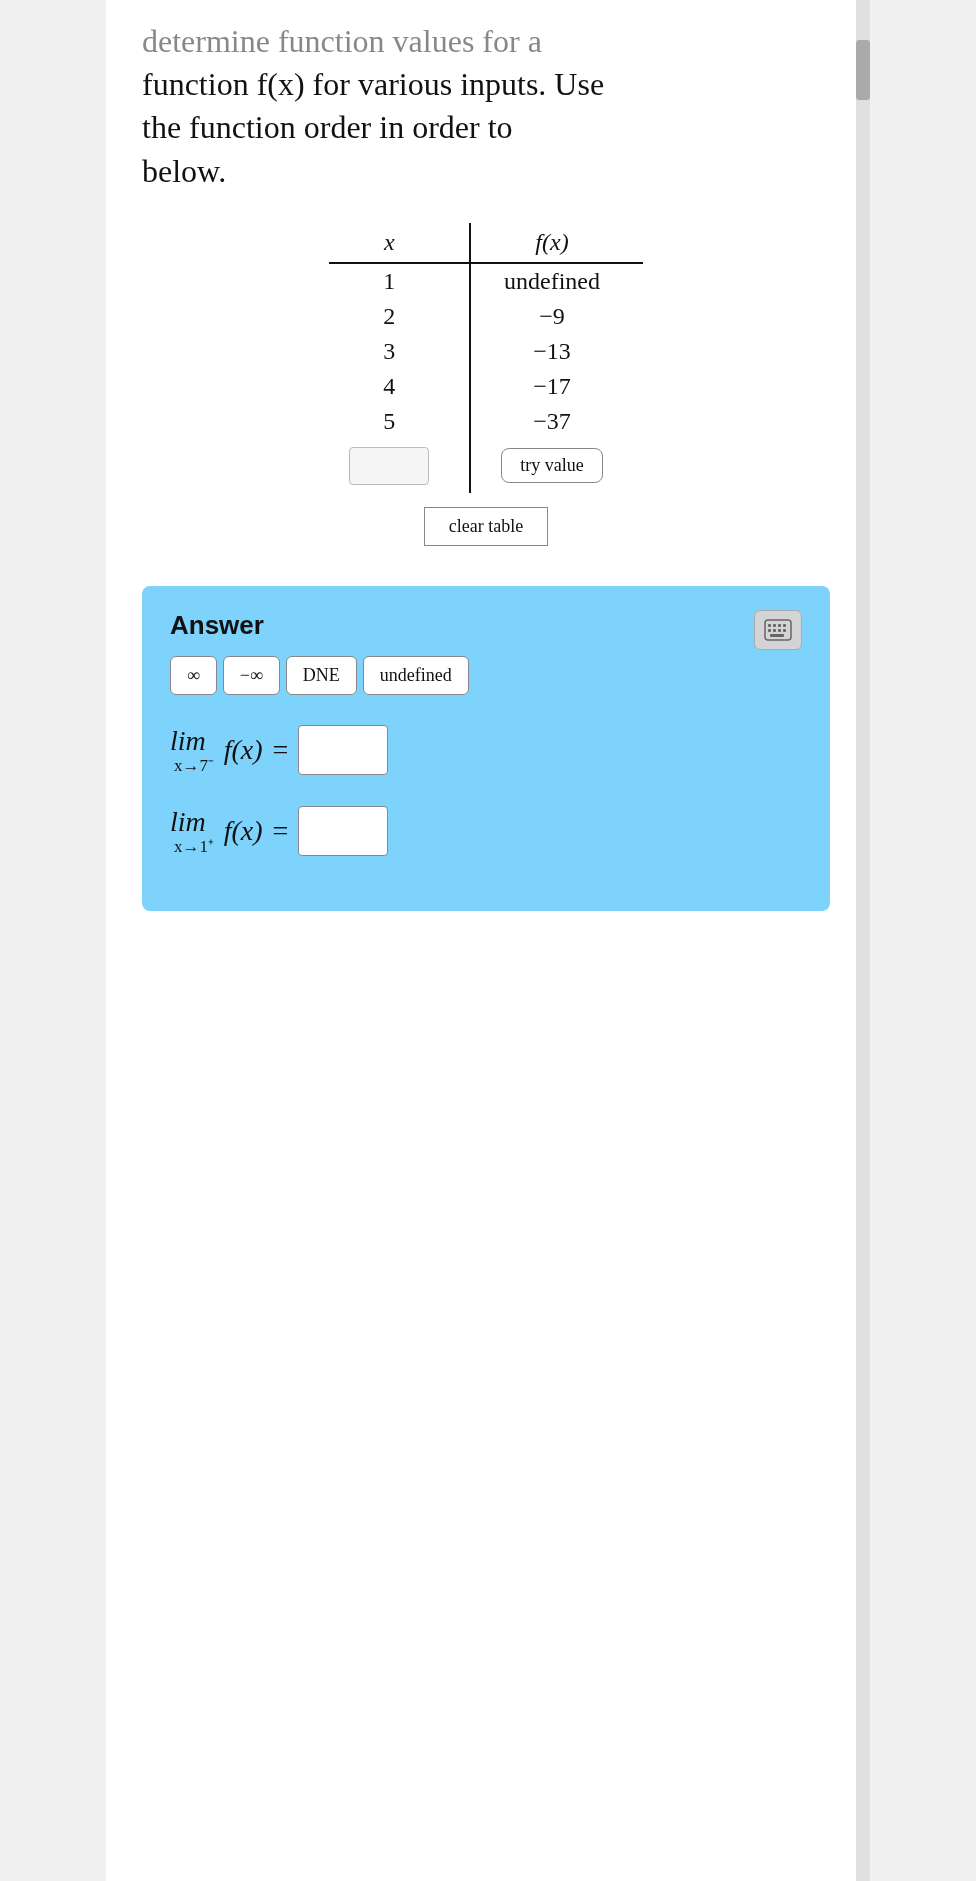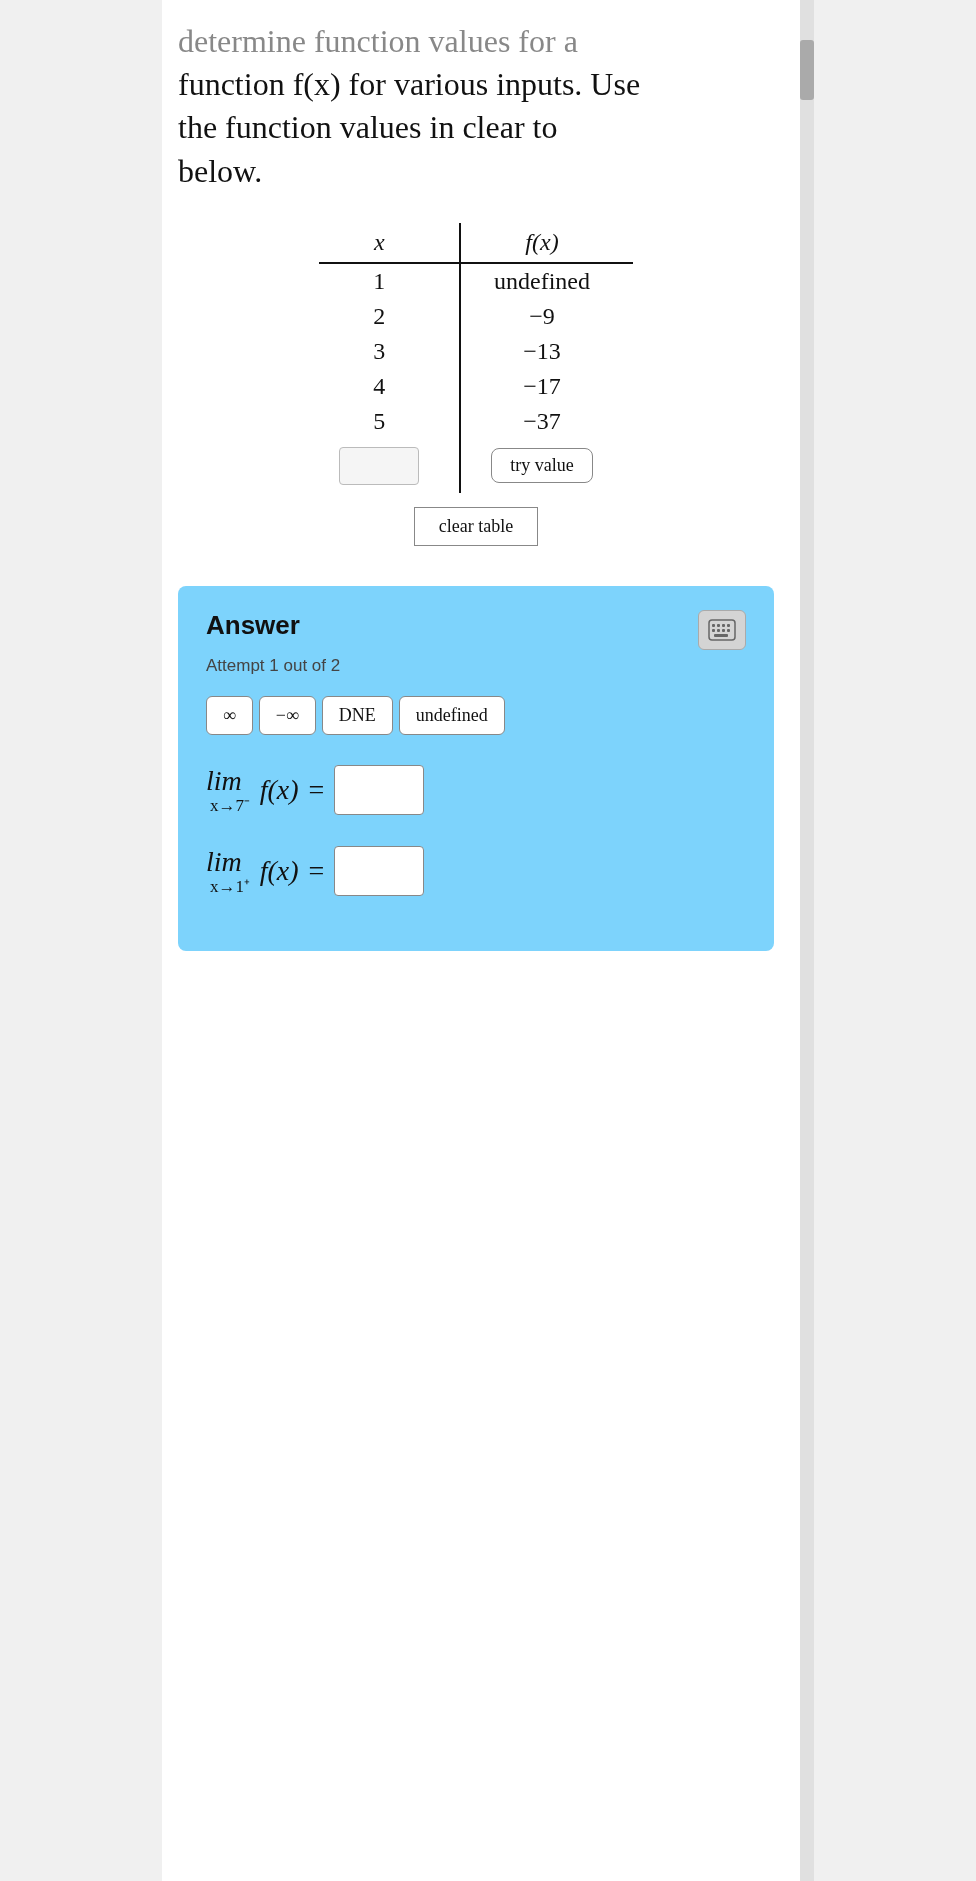--- a/index.html
+++ b/index.html
@@ -7,23 +7,23 @@
     body {
       font-family: Georgia, 'Times New Roman', serif;
       background: #f0f0f0;
       display: flex;
       justify-content: center;
       width: 976px;
       min-height: 1881px;
     }
 
     .page-container {
-      width: 652px;
-      background: #fff;
-      padding: 20px 40px 60px 16px;
+      width: 764px;
+      background: #fff;
+      padding: 20px 40px 60px 36px;
       position: relative;
     }
 
     
     .scrollbar {
       position: absolute;
       right: 0;
       top: 0;
       bottom: 0;
       width: 14px;
@@ -248,21 +248,21 @@
 
 <div class="page-container">
 
   <div class="scrollbar">
     <div class="scrollbar-thumb"></div>
   </div>
 
   <div class="intro-text">
     <div style="color:#888; font-size:32px;">determine function values for a</div>
     <div>function f(x) for various inputs. Use</div>
-    <div>the function values in clear to</div>
+    <div>the function order in order to</div>
     <div>below.</div>
   </div>
 
   <div class="table-wrapper">
     <table class="function-table">
       <thead>
         <tr>
           <th>x</th>
           <th class="fx-col"><span class="math-italic">f(x)</span></th>
         </tr>
@@ -317,21 +317,20 @@
           <rect x="19" y="5" width="3" height="3" rx="1" fill="#666"></rect>
           <rect x="4" y="10" width="3" height="3" rx="1" fill="#666"></rect>
           <rect x="9" y="10" width="3" height="3" rx="1" fill="#666"></rect>
           <rect x="14" y="10" width="3" height="3" rx="1" fill="#666"></rect>
           <rect x="19" y="10" width="3" height="3" rx="1" fill="#666"></rect>
           <rect x="6" y="15" width="14" height="3" rx="1" fill="#666"></rect>
         </svg>
       </button>
     </div>
 
-    <div class="attempt-text">Attempt 1 out of 2</div>
 
     <div class="shortcut-buttons">
       <button class="shortcut-btn">∞</button>
       <button class="shortcut-btn">−∞</button>
       <button class="shortcut-btn">DNE</button>
       <button class="shortcut-btn">undefined</button>
     </div>
 
     <div class="limit-expression">
       <div class="limit-block">

